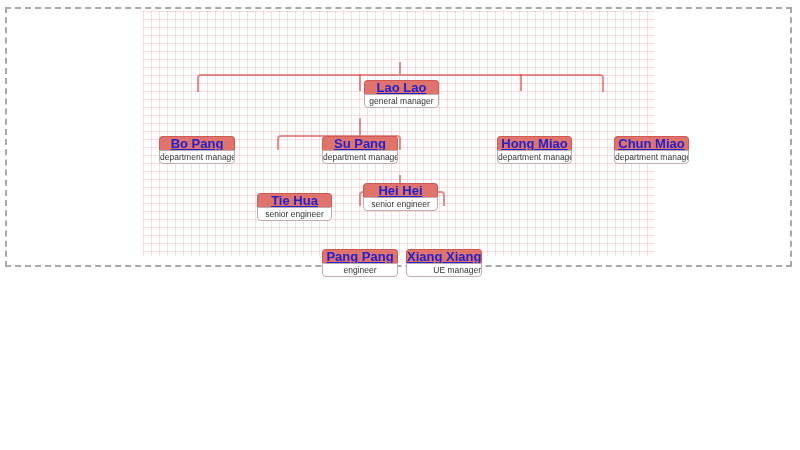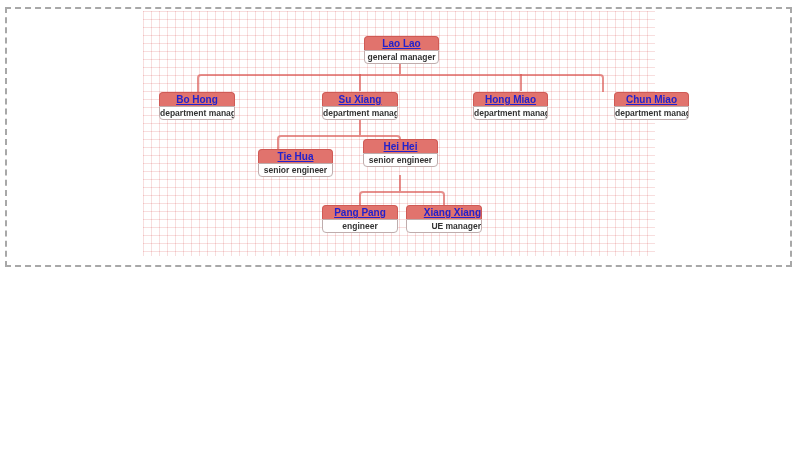--- a/index.html
+++ b/index.html
@@ -47,47 +47,47 @@
     cursor: default;
   }
   .node .name {
     display: block;
     height: 13px;
     line-height: 13px;
     background: #e1736d;
     border: 1px solid #cf5a55;
     border-bottom: none;
     border-radius: 4px 4px 0 0;
-    font-size: 10px;
+    font-size: 13px;
     font-weight: bold;
     color: #2222cc;
     text-decoration: underline;
     white-space: nowrap;
     overflow: hidden;
+    margin-top: 44px;
   }
   .node .role {
     display: block;
     height: 12px;
     line-height: 12px;
     background: #ffffff;
     border: 1px solid #bfadad;
     border-radius: 0 0 4px 4px;
     font-size: 8.5px;
     color: #333333;
     white-space: nowrap;
     overflow: hidden;
-    font-weight: bold;
   }
   
   .n-laolao     { left: 221px; top: 25px;  }
   .n-bomiao     { left: 16px;  top: 81px; width: 76px; }
   .n-sumiao     { left: 179px; top: 81px; width: 76px; }
-  .n-hongmiao   { left: 330px; top: 81px; }
+  .n-hongmiao   { left: 354px; top: 81px; }
   .n-chunmiao   { left: 423px; top: 81px; padding-left: 48px; }
-  .n-tiehua     { left: 115px;  top: 138px; }
+  .n-tiehua     { left: 96px;  top: 138px; padding-left: 18px; }
   .n-heihei     { left: 220px; top: 128px; }
   .n-pangpang   { left: 179px; top: 194px; width: 76px; }
   .n-xiangxiang { left: 263px; top: 194px; width: 76px; text-align: right; }
   
   .stem {
     position: absolute;
     width: 0;
     border-left: 2px solid rgba(217,83,79,0.65);
   }
   .bus {
@@ -121,26 +121,26 @@
       <div class="bus  c-bus2"></div>
       <div class="stem c-stem3"></div>
       <div class="bus  c-bus3"></div>
 
       <div class="node n-laolao">
         <a class="name">Lao Lao</a>
         <span class="role">general manager</span>
       </div>
 
       <div class="node n-bomiao">
-        <a class="name">Bo Hong</a>
+        <a class="name">Bo Pang</a>
         <span class="role">department manager</span>
       </div>
 
       <div class="node n-sumiao">
-        <a class="name">Su Xiang</a>
+        <a class="name">Su Pang</a>
         <span class="role">department manager</span>
       </div>
 
       <div class="node n-hongmiao">
         <a class="name">Hong Miao</a>
         <span class="role">department manager</span>
       </div>
 
       <div class="node n-chunmiao">
         <a class="name">Chun Miao</a>

